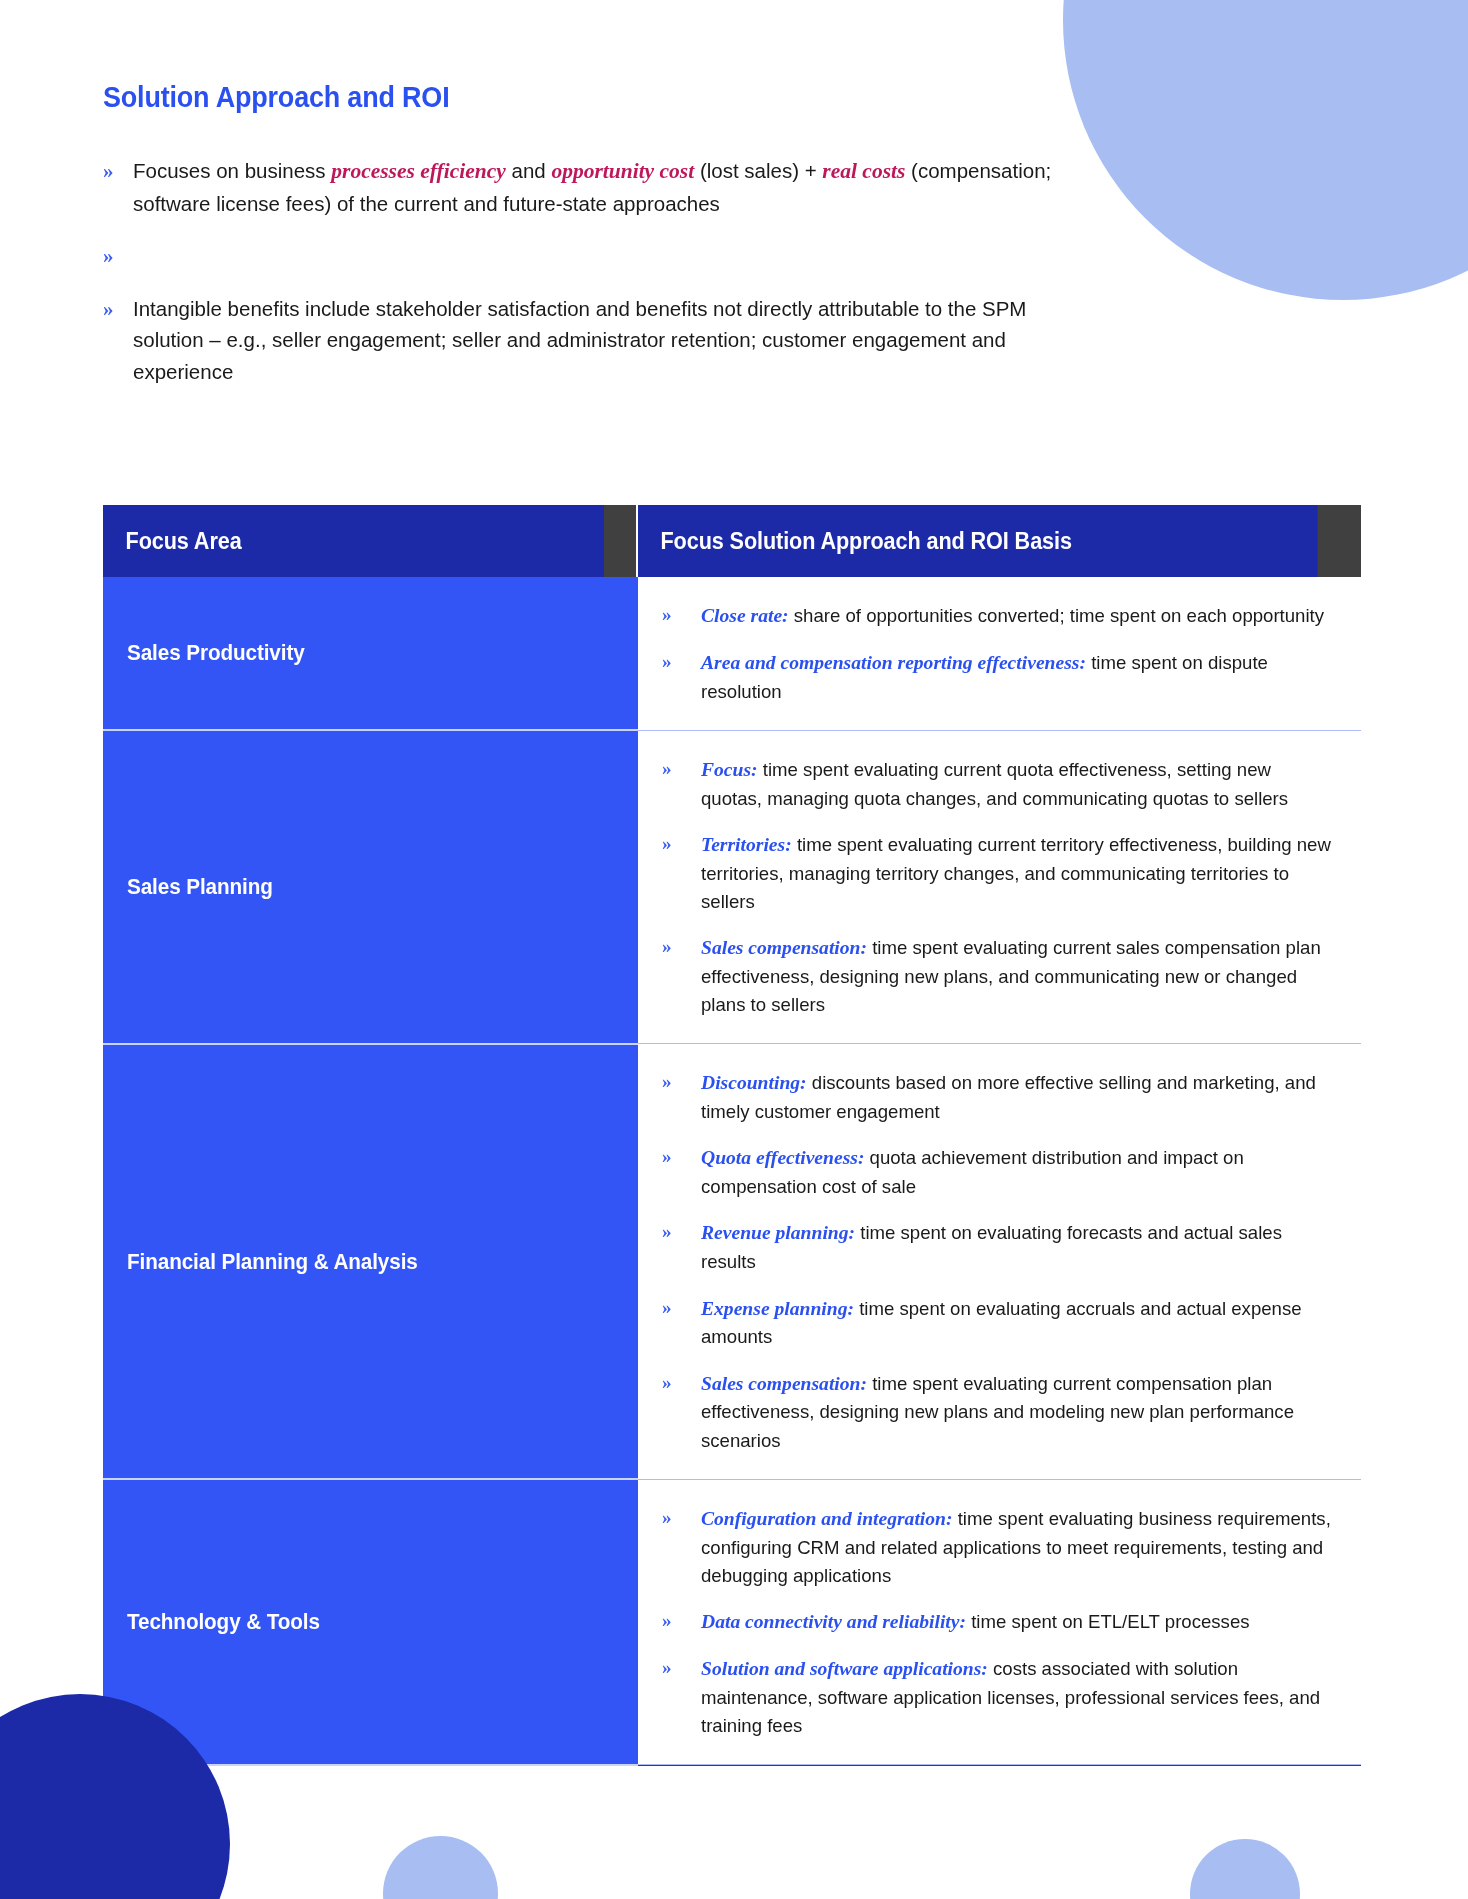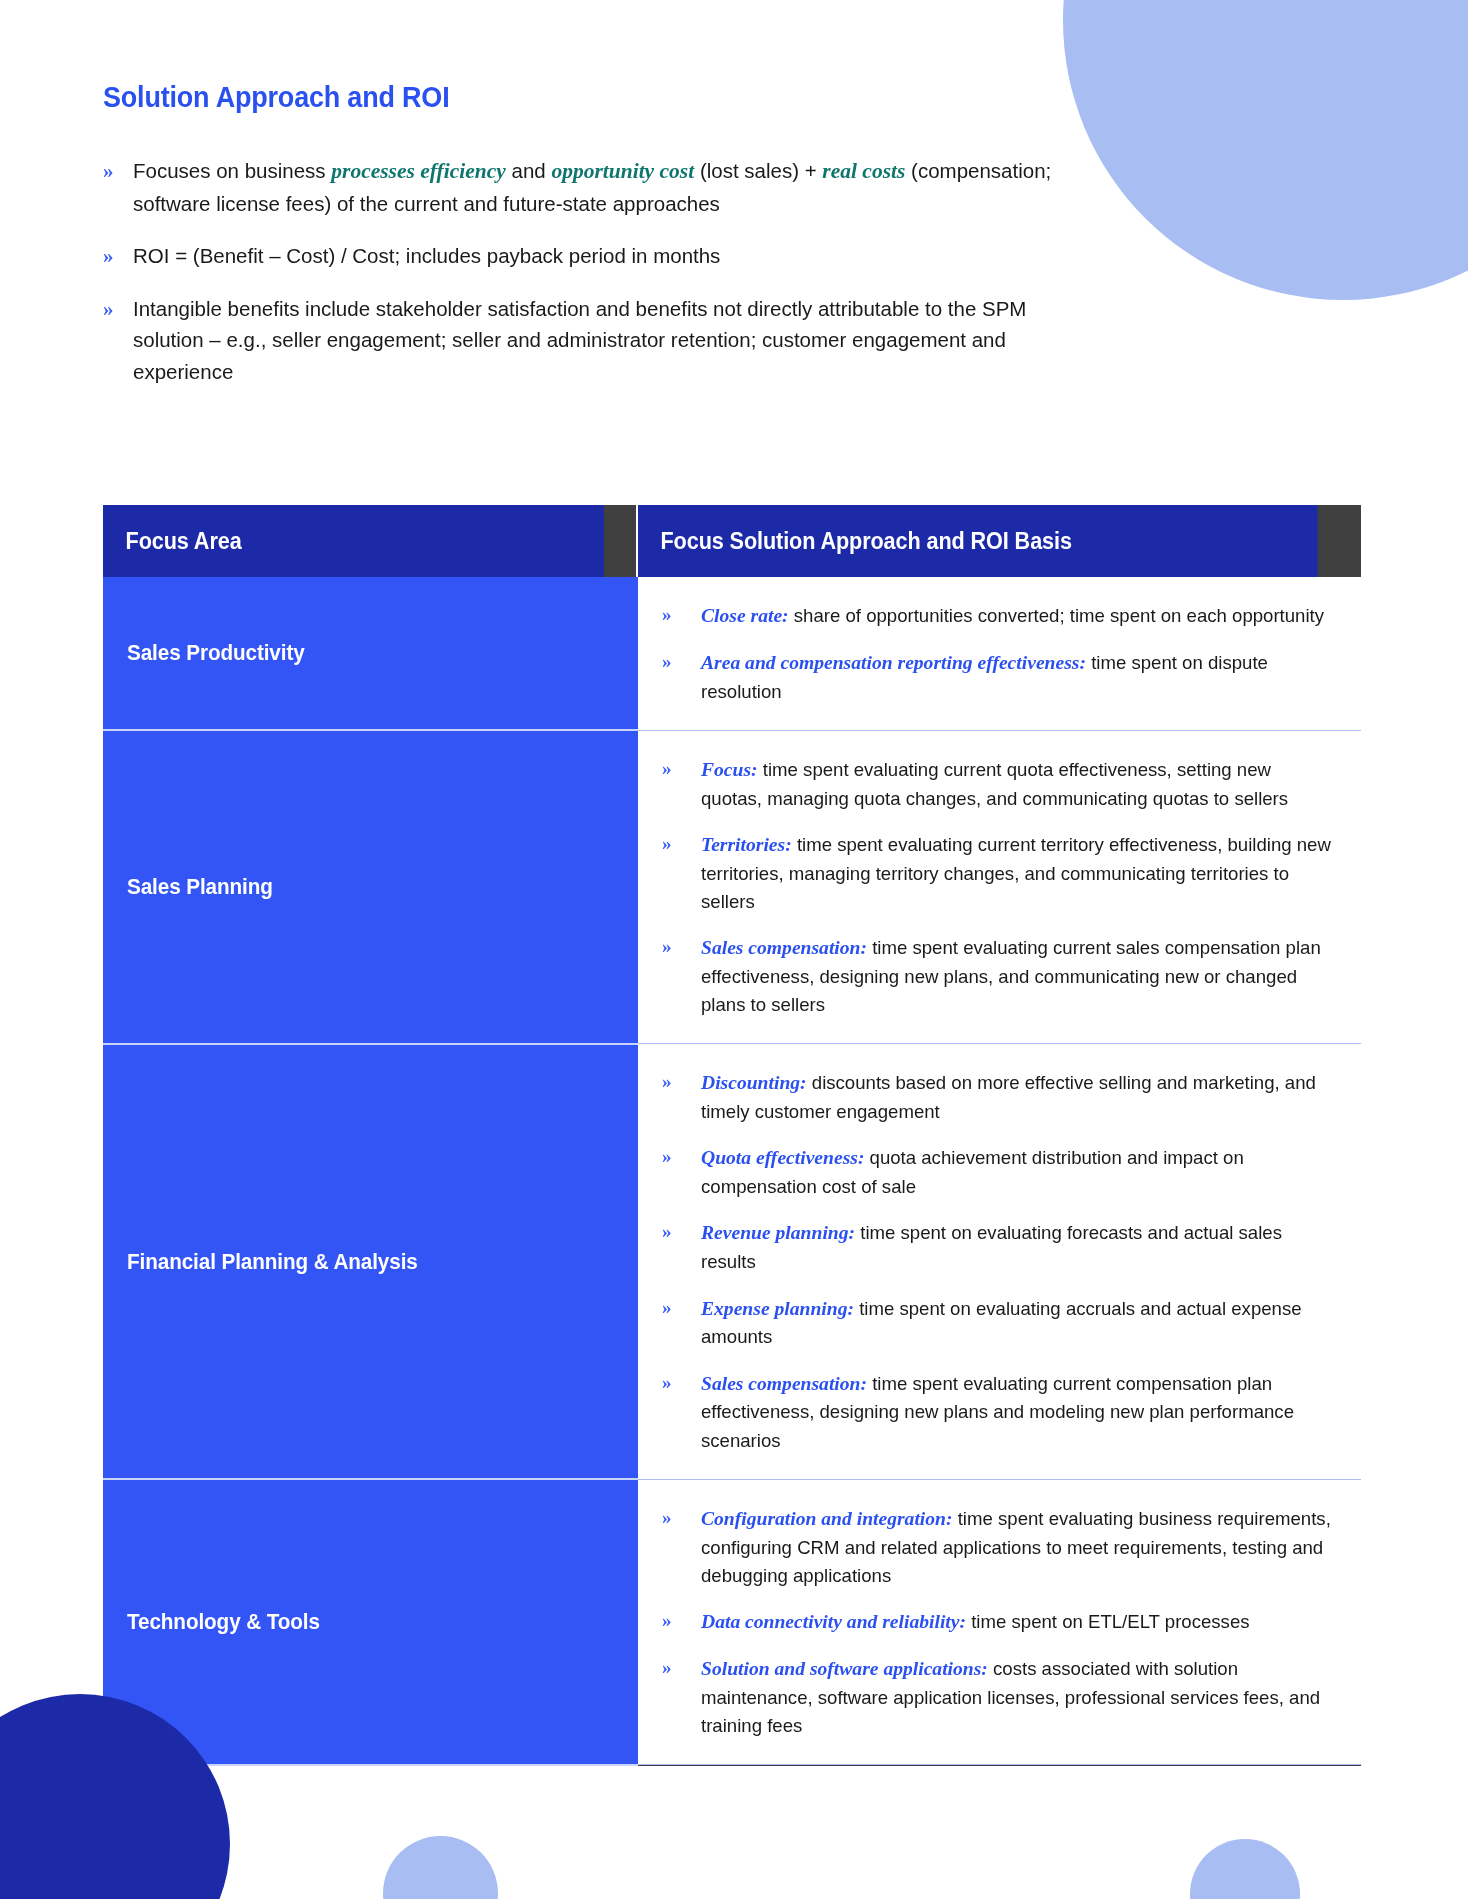--- a/index.html
+++ b/index.html
@@ -96,21 +96,21 @@
     font-family: "Liberation Serif", serif;
     font-weight: bold;
   }
   .intro-text {
     font-size: 20.5px;
     line-height: 1.55;
     color: #1a1a1a;
     font-family: "Liberation Sans", sans-serif;
   }
   .em-blue {
-    color: #0f766e;
+    color: #be185d;
     font-family: "Liberation Serif", serif;
     font-weight: bold;
     font-style: italic;
     font-size: 21.5px;
     margin-top: 32px;
   }
 
   
   .tbl {
     position: absolute;
@@ -206,21 +206,20 @@
 
   <h1 class="page-title">Solution Approach and ROI</h1>
 
   <div class="intro">
       <div class="intro-item">
         <span class="bullet-mark">»</span>
         <div class="intro-text"><span>Focuses on business </span><span class="em-blue">processes efficiency</span><span> and </span><span class="em-blue">opportunity cost</span><span> (lost sales) + </span><span class="em-blue">real costs</span><span> (compensation; software license fees) of the current and future-state approaches</span></div>
       </div>
       <div class="intro-item">
         <span class="bullet-mark">»</span>
-        <div class="intro-text"><span>ROI = (Benefit – Cost) / Cost; includes payback period in months</span></div>
       </div>
       <div class="intro-item">
         <span class="bullet-mark">»</span>
         <div class="intro-text"><span>Intangible benefits include stakeholder satisfaction and benefits not directly attributable to the SPM solution – e.g., seller engagement; seller and administrator retention; customer engagement and experience</span></div>
       </div>
     </div>
 
   <table class="tbl">
     <colgroup>
         <col class="c1">

